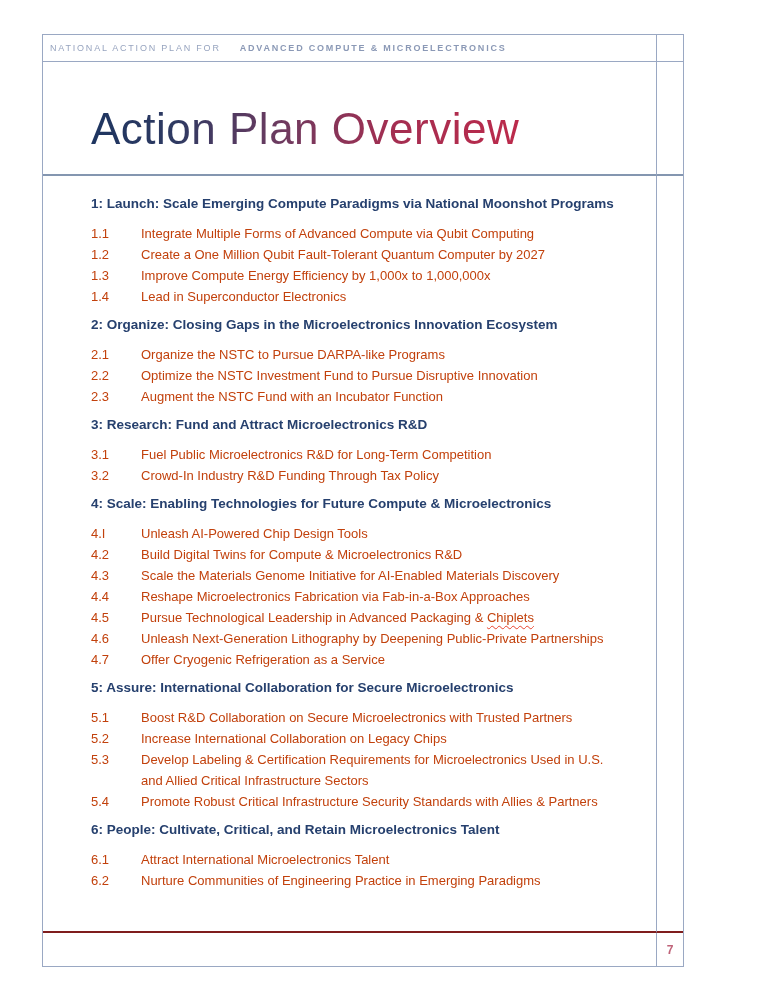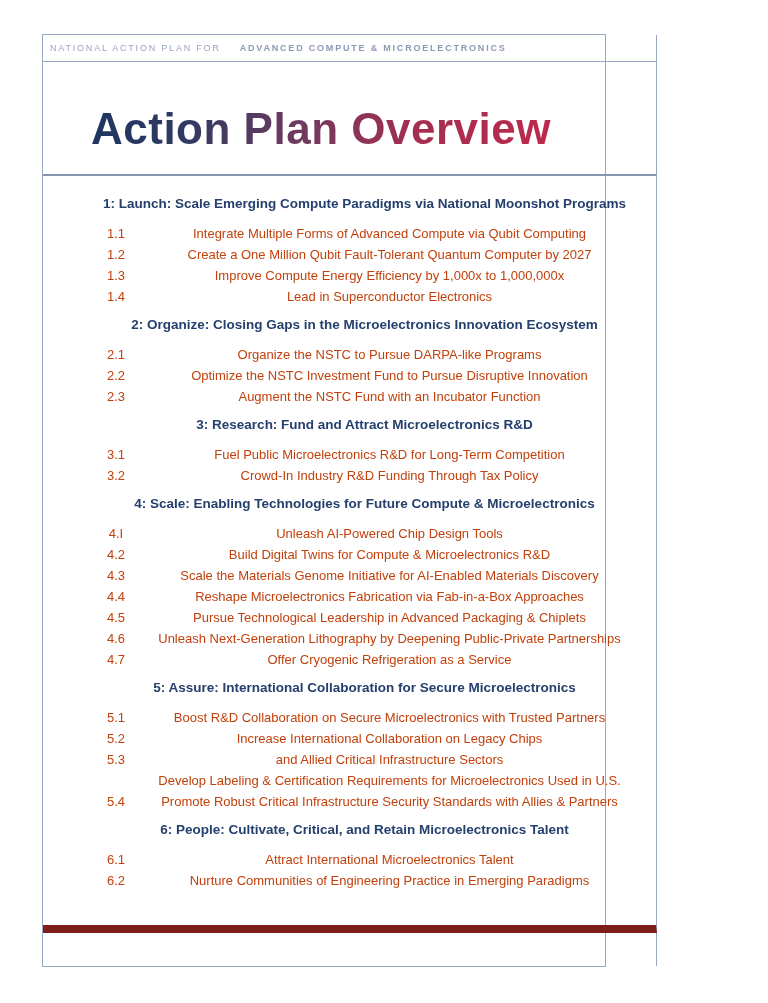--- a/index.html
+++ b/index.html
@@ -6,54 +6,53 @@
   html, body { background: #ffffff; }
   body {
     width: 768px; height: 1003px;
     font-family: "Liberation Sans", sans-serif;
     position: relative;
     overflow: hidden;
   }
   .frame {
     position: absolute;
     left: 42px; top: 34px;
-    width: 564px; height: 933px;
+    width: 642px; height: 933px;
     border: 1px solid #9aa8c3;
     display: grid;
     grid-template-columns: 613px 1fr;
     grid-template-rows: 27px 114px 1fr 33px;
     background: #ffffff;
-    text-align: center;
   }
   .cell { overflow: hidden; }
   .col-right { border-left: 1px solid #9aa8c3; }
   .row-header { border-bottom: 1px solid #9aa8c3; }
   .row-title { border-bottom: 2px solid #8496b0; }
-  .row-content { border-bottom: 8px solid #7f1d1d; }
+  .row-content { border-bottom: 2px solid #7f1d1d; }
 
   
   .header-cell {
     display: flex; align-items: center;
     padding-left: 7px;
     font-size: 9px;
     letter-spacing: 1.8px;
     color: #97a4bf;
     white-space: nowrap;
   }
   .hdr-bold { font-weight: bold; color: #8b99b6; margin-left: 19px; }
 
   
   .title-cell {
     display: flex; align-items: center;
     padding-left: 48px;
     padding-top: 22px;
   }
   .doc-title {
     font-size: 44px;
-    font-weight: 700;
+    font-weight: 400;
     letter-spacing: 0.5px;
     background: linear-gradient(90deg, #1e3560 0%, #2f3a62 20%, #6f3a5f 45%, #a32e51 70%, #bc2a4b 100%);
     -webkit-background-clip: text;
     background-clip: text;
     color: transparent;
     display: inline-block;
     white-space: nowrap;
   }
 
   
@@ -69,20 +68,21 @@
   .item {
     display: flex;
     font-size: 13px;
     line-height: 21px;
     color: #c2410c;
   }
   .item .num { width: 50px; flex: 0 0 50px; }
   .item .txt { flex: 1 1 auto; }
   .txt-line { display: block; }
   .squiggle {
+    text-decoration: underline;
     text-decoration-style: wavy;
     text-decoration-color: #e8442e;
     text-decoration-thickness: 1px;
     text-underline-offset: 3px;
   }
 
   
   .footer-right {
     display: flex; align-items: center; justify-content: center;
   }
@@ -196,22 +196,22 @@
         <span class="num">5.1</span>
         <span class="txt">Boost R&amp;D Collaboration on Secure Microelectronics with Trusted Partners</span>
       </div>
       <div class="item">
         <span class="num">5.2</span>
         <span class="txt">Increase International Collaboration on Legacy Chips</span>
       </div>
       <div class="item">
         <span class="num">5.3</span>
         <span class="txt">
+            <span class="txt-line">Develop Labeling &amp; Certification Requirements for Microelectronics Used in U.S.</span>
             <span class="txt-line">and Allied Critical Infrastructure Sectors</span>
-            <span class="txt-line">Develop Labeling &amp; Certification Requirements for Microelectronics Used in U.S.</span>
           </span>
       </div>
       <div class="item">
         <span class="num">5.4</span>
         <span class="txt">Promote Robust Critical Infrastructure Security Standards with Allies &amp; Partners</span>
       </div>
     </div>
 
     <div class="section">
       <div class="section-heading">6: People: Cultivate, Critical, and Retain Microelectronics Talent</div>

